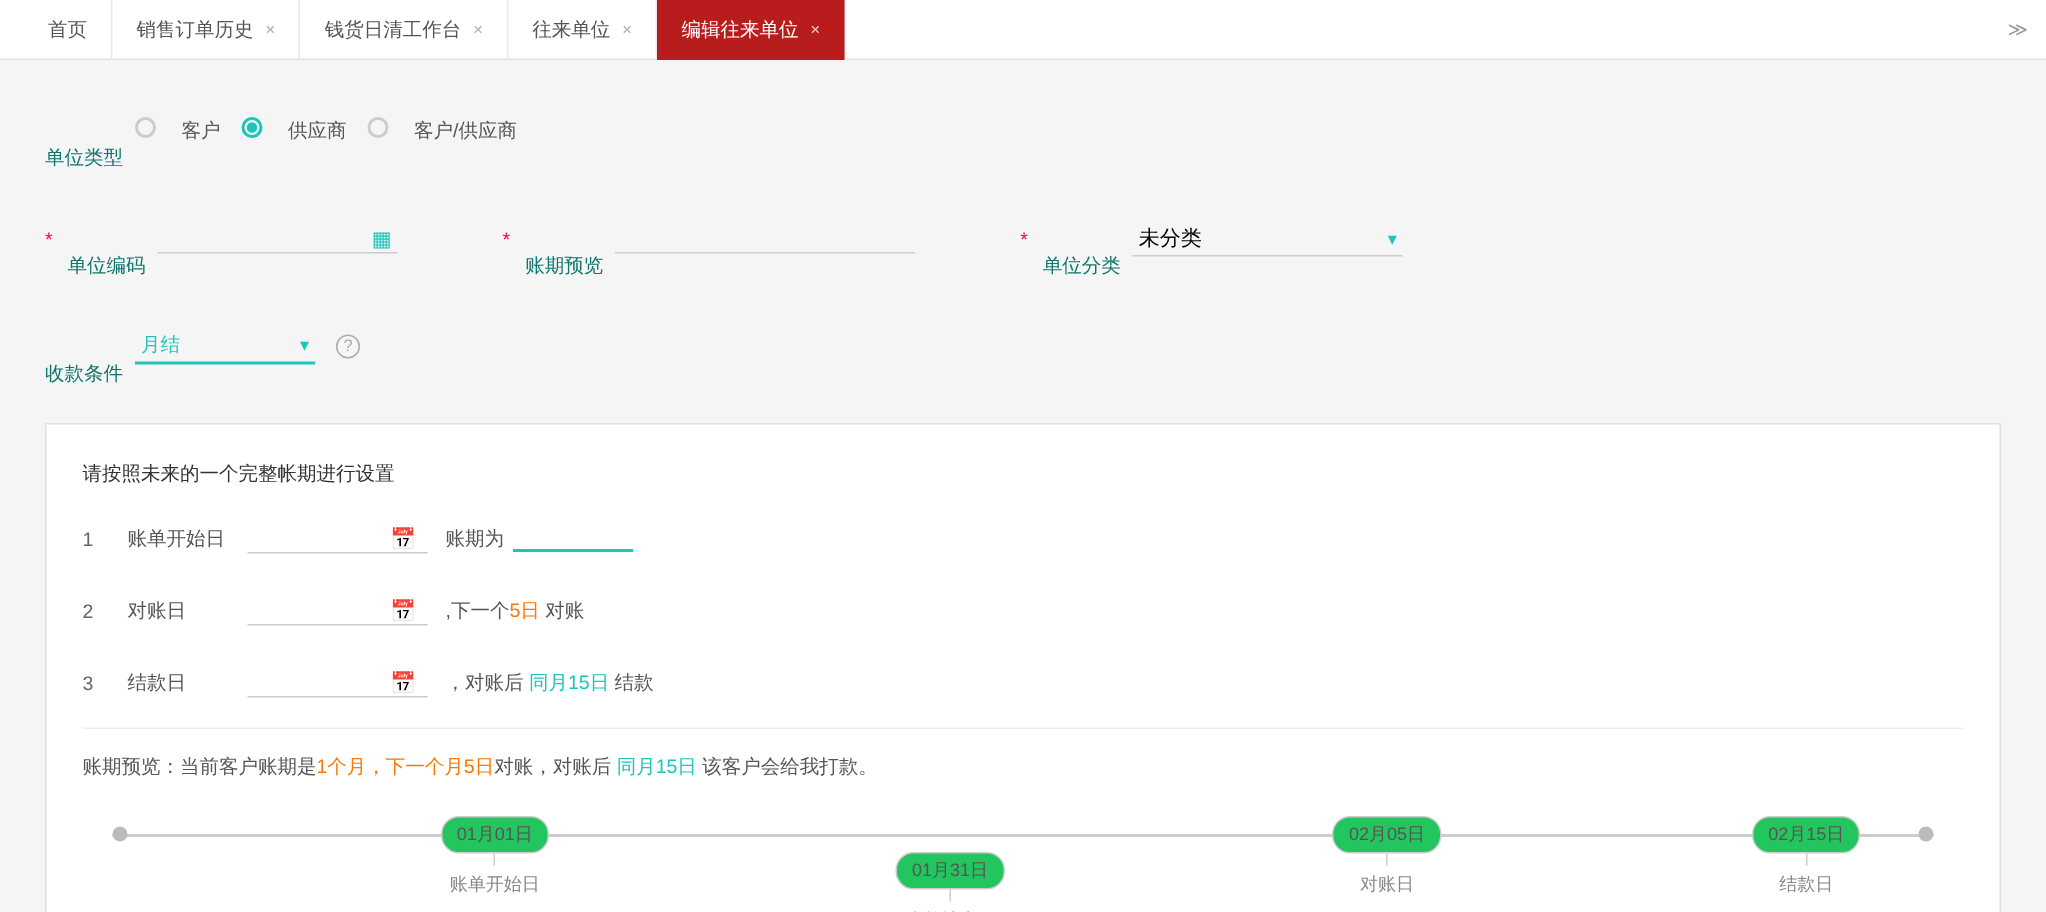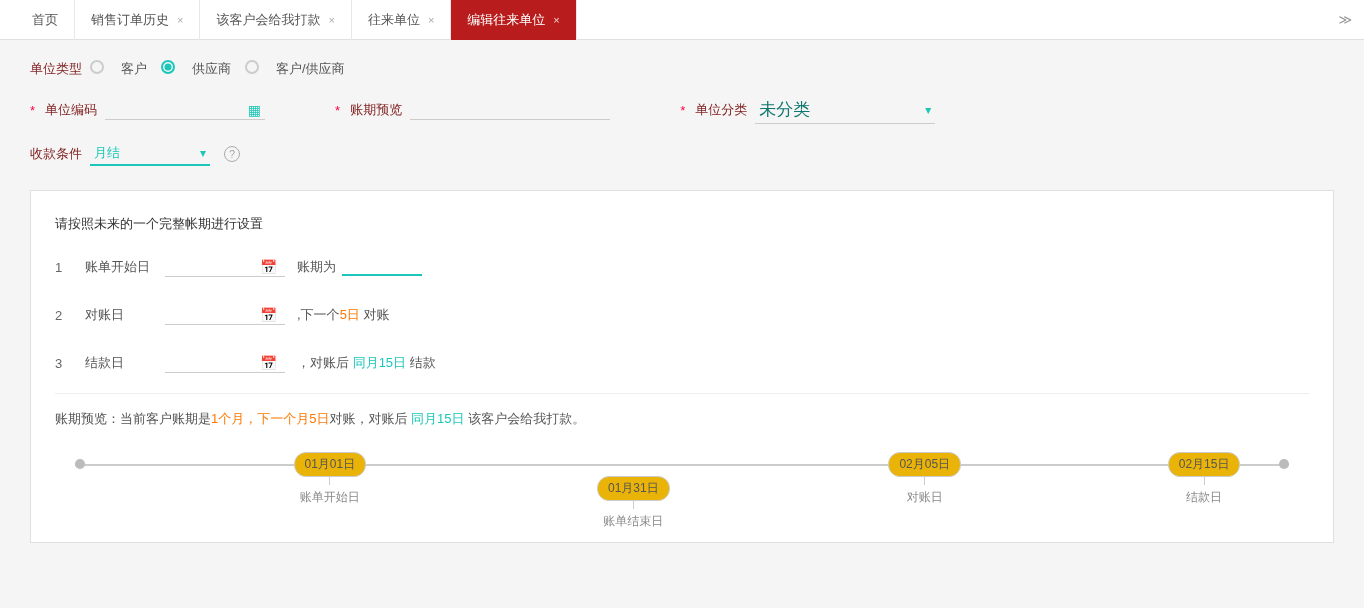--- a/index.html
+++ b/index.html
@@ -60,22 +60,23 @@
       align-items: center;
       margin-bottom: 18px;
       gap: 30px;
     }
     .form-field {
       display: flex;
       align-items: center;
       gap: 8px;
     }
     .form-label {
-      color: #7f1d1d;
+      color: #0f766e;
       white-space: nowrap;
+      margin-top: 36px;
     }
     .required-star {
       color: #f04;
       margin-right: 2px;
     }
     .radio-group {
       display: flex;
       align-items: center;
       gap: 14px;
     }
@@ -146,22 +147,22 @@
     .select-field {
       display: flex;
       align-items: center;
       border-bottom: 1px solid #ccc;
       width: 140px;
       cursor: pointer;
     }
     .select-value {
       flex: 1;
       padding: 2px 4px;
-      font-size: 17px;
-      color: #0f766e;
+      font-size: 14px;
+      color: #000000;
     }
     .select-arrow {
       color: #1cc7b9;
       font-size: 12px;
       padding: 0 4px;
     }
 
     .payment-select {
       display: flex;
       align-items: center;
@@ -268,21 +269,21 @@
       margin-top: 20px;
       padding-top: 16px;
       border-top: 1px solid #eee;
     }
     .preview-text {
       font-size: 13px;
       color: #555;
       margin-bottom: 24px;
     }
     .point-bubble {
-      background: #eab308;
+      background: #22c55e;
       border: 1px solid #ccc;
       border-radius: 12px;
       padding: 3px 10px;
       font-size: 12px;
       color: #555;
       white-space: nowrap;
     }
     .point-label {
       font-size: 12px;
       color: #888;
@@ -298,21 +299,21 @@
 
 <div class="tab-bar">
   <div class="tab-item">
     <span>首页</span>
   </div>
   <div class="tab-item">
     <span>销售订单历史</span>
     <span class="tab-close">×</span>
   </div>
   <div class="tab-item">
-    <span>该客户会给我打款</span>
+    <span>钱货日清工作台</span>
     <span class="tab-close">×</span>
   </div>
   <div class="tab-item">
     <span>往来单位</span>
     <span class="tab-close">×</span>
   </div>
   <div class="tab-item active">
     <span>编辑往来单位</span>
     <span class="tab-close">×</span>
   </div>

